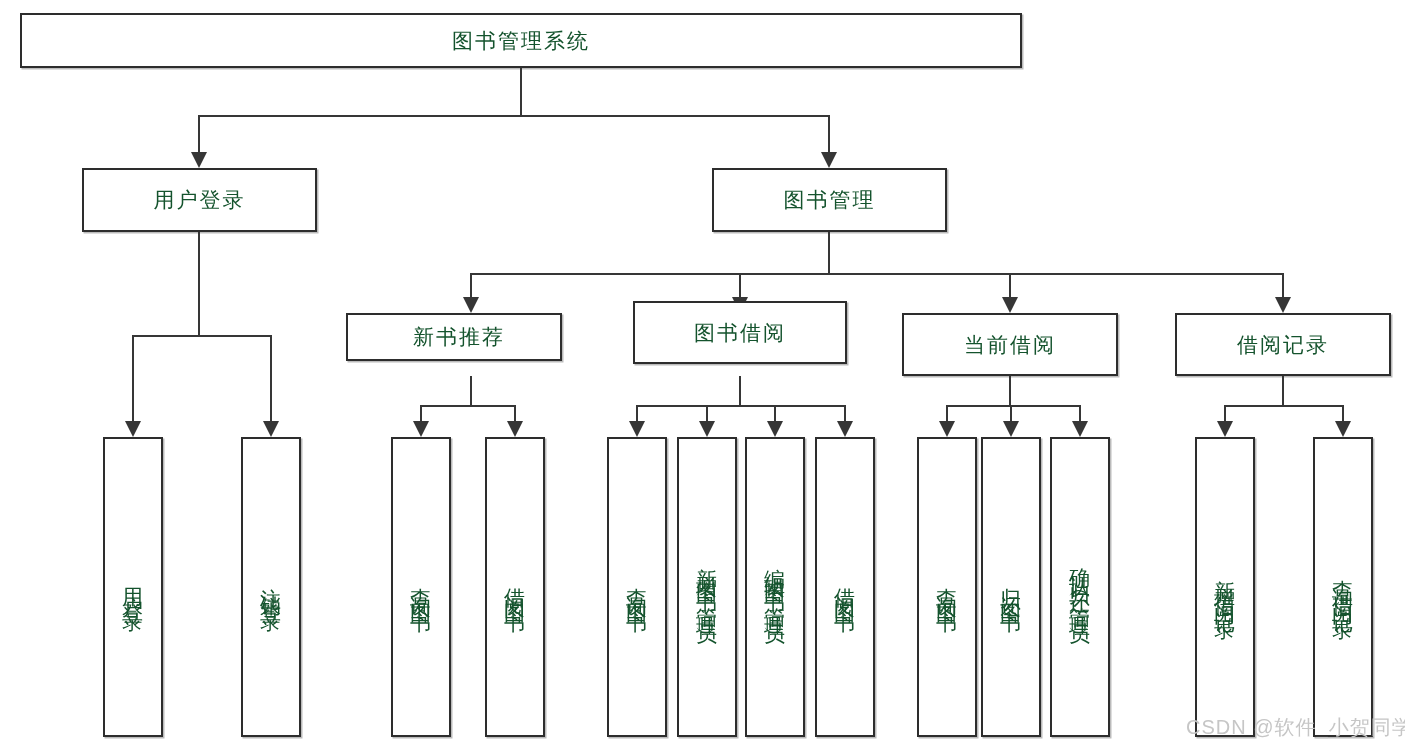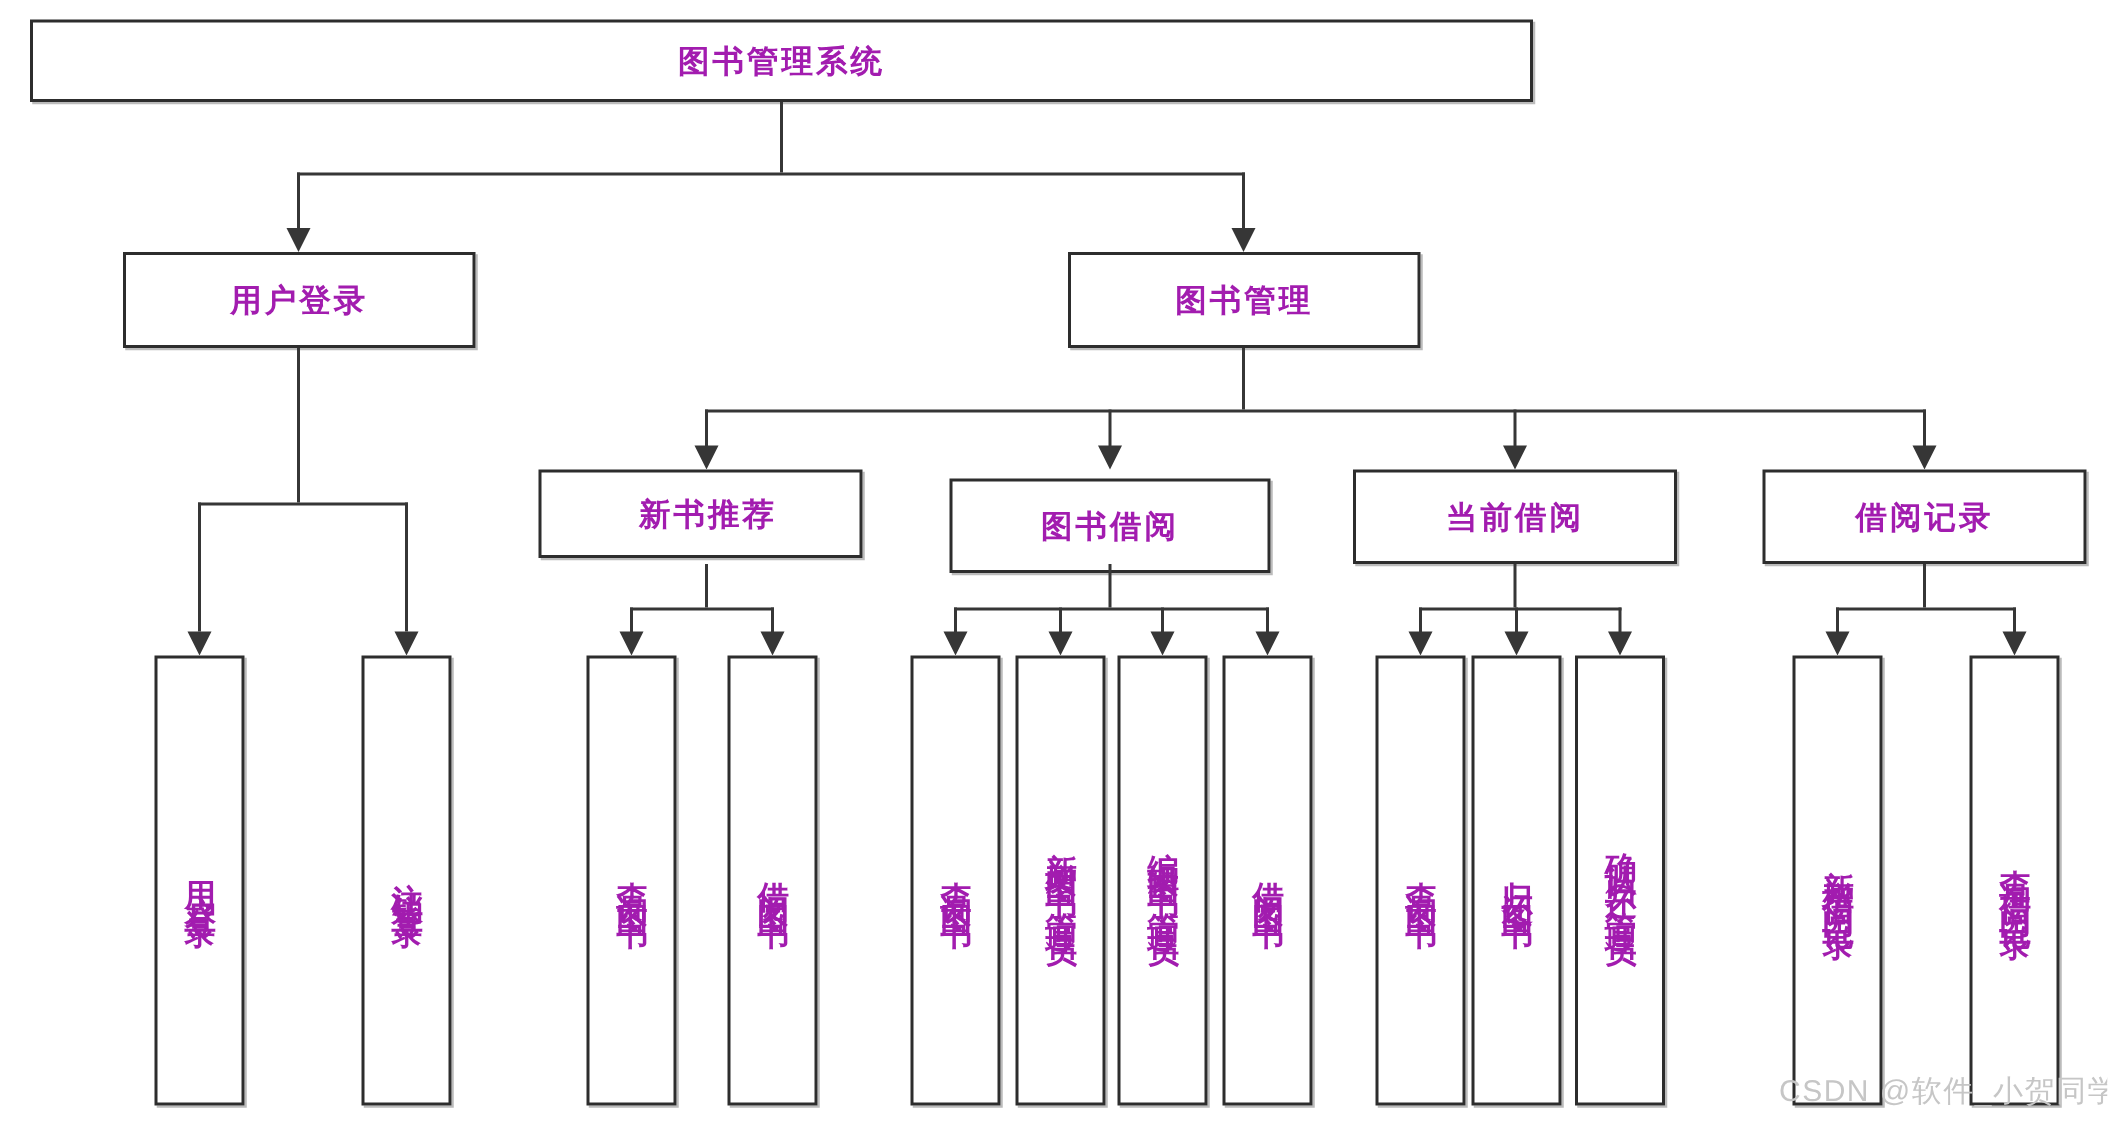--- a/index.html
+++ b/index.html
@@ -15,25 +15,24 @@
     position: absolute;
     box-sizing: border-box;
     background: #ffffff;
     border: 2px solid #2d2d2d;
     box-shadow: 1.5px 1.5px 0 rgba(60,60,60,0.35);
     display: flex;
     align-items: center;
     justify-content: center;
   }
   .lbl {
-    color: #a21caf;
+    color: #14532d;
     font-size: 21px;
     letter-spacing: 2px;
     white-space: nowrap;
-    font-weight: bold;
   }
   .v .lbl {
     writing-mode: vertical-rl;
     letter-spacing: 8px;
     line-height: 1;
     font-size: 21px;
   }
   .hl { position: absolute; height: 2px; background: #363636; }
   .vl { position: absolute; width: 2px; background: #363636; }
   .arr {
@@ -88,24 +87,24 @@
   <div class="hl" style="left:470px; top:273px; width:814px;"></div>
   <div class="vl" style="left:470px; top:273px; height:26px;"></div>
   <div class="arr" style="left:463px; top:297px;"></div>
   <div class="vl" style="left:739px; top:273px; height:26px;"></div>
   <div class="arr" style="left:732px; top:297px;"></div>
   <div class="vl" style="left:1009px; top:273px; height:26px;"></div>
   <div class="arr" style="left:1002px; top:297px;"></div>
   <div class="vl" style="left:1282px; top:273px; height:26px;"></div>
   <div class="arr" style="left:1275px; top:297px;"></div>
 
-  <div class="box" style="left:359px; top:313px; width:216px; height:59px;padding-left:10px;">
+  <div class="box" style="left:346px; top:313px; width:216px; height:48px;padding-left:10px;">
     <span class="lbl">新书推荐</span>
   </div>
-  <div class="box" style="left:633px; top:319px; width:214px; height:63px;align-items:center;">
+  <div class="box" style="left:633px; top:301px; width:214px; height:63px;align-items:center;">
     <span class="lbl">图书借阅</span>
   </div>
   <div class="box" style="left:902px; top:313px; width:216px; height:63px;justify-content:center;">
     <span class="lbl">当前借阅</span>
   </div>
   <div class="box" style="left:1175px; top:313px; width:216px; height:63px;">
     <span class="lbl">借阅记录</span>
   </div>
 
   <div class="vl" style="left:470px; top:376px; height:29px;"></div>

